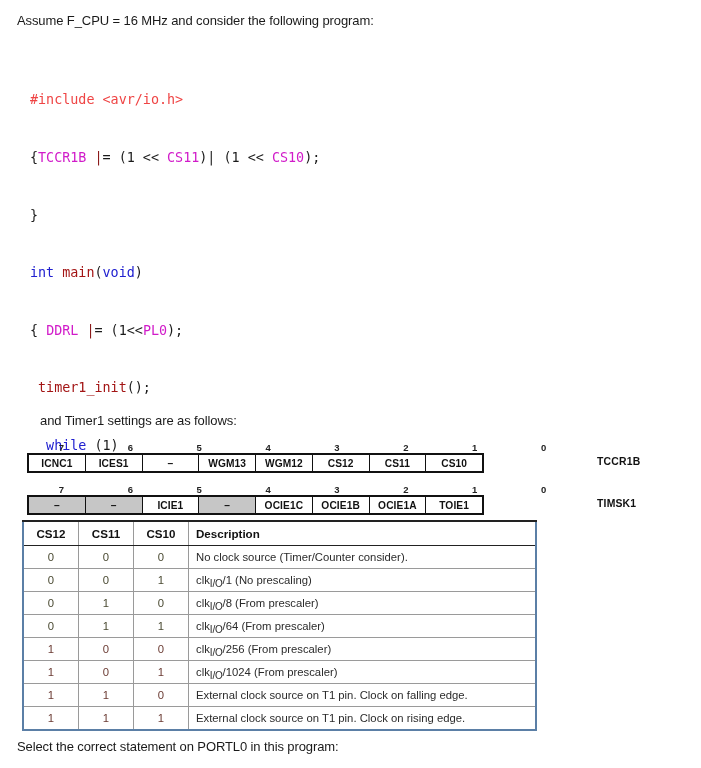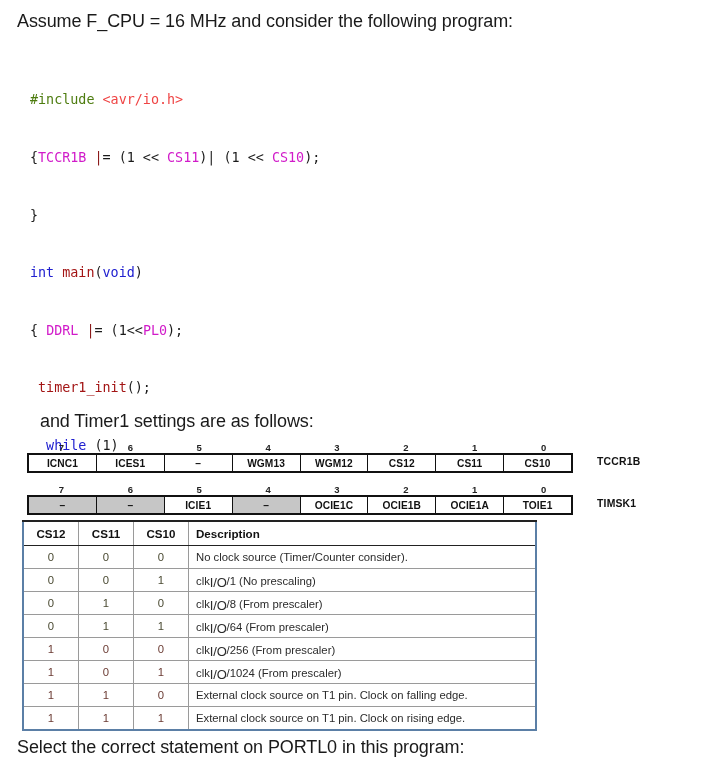--- a/index.html
+++ b/index.html
@@ -12,42 +12,42 @@
     height: 768px;
     position: relative;
     font-family: "Liberation Sans", sans-serif;
     color: #000000;
     overflow: hidden;
   }
 
   
   .prose {
     position: absolute;
-    font-size: 18px;
+    font-size: 13px;
     line-height: 18px;
     color: #1a1a1a;
     white-space: nowrap;
     letter-spacing: -0.1px;
   }
   #intro-line { left: 17px; top: 12px; }
   #settings-line { left: 40px; top: 412px; }
   #question-line { left: 17px; top: 738px; }
 
   
   #code-block {
     position: absolute;
     left: 30px;
     top: 52px;
     font-family: "DejaVu Sans Mono", "Liberation Mono", monospace;
     font-size: 13.4px;
     line-height: 19.2px;
     white-space: pre;
   }
   #code-block .ln { display: block; height: 19.2px; }
-  .c-pre  { color: #4d7c0f; text-align: right; }      
+  .c-pre  { color: #ef4444; text-align: right; }      
   .c-hdr  { color: #ef4444; }      
   .c-kw   { color: #2020d0; }      
   .c-fn   { color: #a31515; }      
   .c-reg  { color: #d11bc9; }      
   .c-pl   { color: #1a1a1a; }      
   .c-op   { color: #8b1a1a; }
 
   
   .reg-wrap { position: absolute; left: 27px; }
   #reg-tccr1b { top: 440px; }
@@ -62,21 +62,21 @@
     height: 13px;
     align-items: flex-end;
   }
   .bitnums span {
     flex: 1 1 0;
     text-align: center;
     line-height: 11px;
   }
   .bitrow {
     display: flex;
-    width: 546px;
+    width: 457px;
     height: 20px;
     border: 2.4px solid #111111;
     box-sizing: border-box;
     background: #ffffff;
   }
   .bitrow .cell {
     flex: 1 1 0;
     border-right: 1.1px solid #111111;
     box-sizing: border-box;
     font-size: 10.2px;
@@ -125,21 +125,21 @@
     color: #111111;
     font-size: 11.6px;
     height: 23px;
   }
   #cs-table .bitcol { width: 54px; text-align: center; }
   #cs-table .desccol { text-align: left; padding-left: 7px; }
   #cs-table thead .desccol { padding-left: 7px; }
   #cs-table tbody td.bitcol { color: #4a4a32; }
   #cs-table tbody tr.one td.bitcol { color: #6b3b33; }
   #cs-table sub {
-    font-size: 13px;
+    font-size: 10px;
     vertical-align: baseline;
     position: relative;
     top: 2.5px;
     letter-spacing: -0.2px;
   }
 </style>
 </head>
 <body>
 
 <div class="prose" id="intro-line">Assume F_CPU = 16 MHz and consider the following program:</div>

